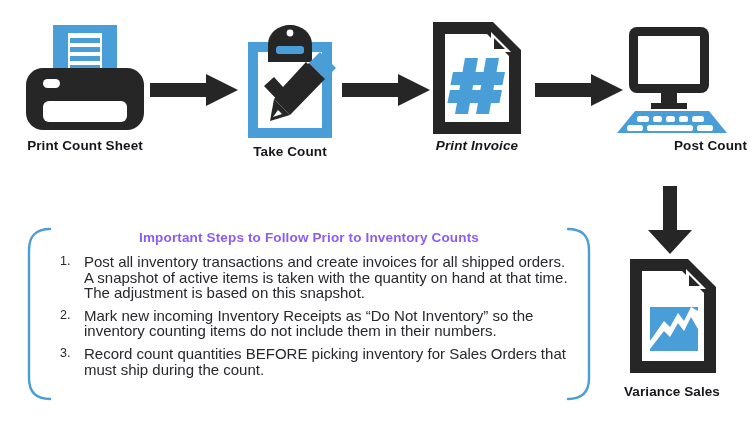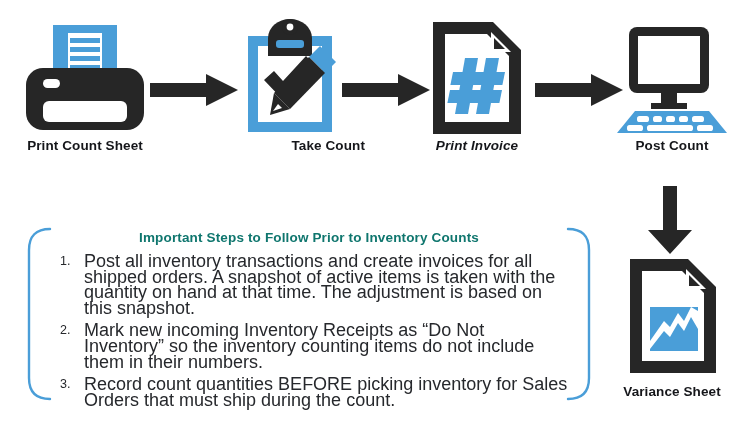--- a/index.html
+++ b/index.html
@@ -36,23 +36,23 @@
   }
   .flow-label {
     font-size: 13.5px;
     font-weight: bold;
     color: #15161a;
     letter-spacing: .1px;
     white-space: nowrap;
   }
 
   .step-print  { left: 10px;  top: 18px; }
-  .step-take   { left: 215px; top: 18px; text-align: right; }
+  .step-take   { left: 215px; top: 24px; }
   .step-inv    { left: 402px; top: 18px; font-style: italic; }
-  .step-post   { left: 597px; top: 18px; }
+  .step-post   { left: 597px; top: 18px; text-align: right; }
 
   .arrow-h {
     position: absolute;
     width: 90px;
     height: 40px;
     top: 70px;
   }
   .arrow-1 { left: 150px; }
   .arrow-2 { left: 342px; }
   .arrow-3 { left: 535px; }
@@ -97,21 +97,21 @@
     position: absolute;
     left: 22px;
     right: 22px;
     top: 0;
     bottom: 0;
   }
   .callout-title {
     text-align: center;
     font-size: 13.5px;
     font-weight: bold;
-    color: #0f766e;
+    color: #8b5cf6;
     margin-top: 4px;
     letter-spacing: .15px;
   }
   .steps-list {
     margin: 9px 0 0 0;
     padding: 0;
     list-style: none;
   }
   .step-item {
     display: flex;
@@ -120,21 +120,21 @@
   }
   .step-num {
     width: 36px;
     flex: 0 0 36px;
     font-size: 12.5px;
     color: #26282c;
     padding-left: 12px;
     box-sizing: border-box;
   }
   .step-text {
-    font-size: 18px;
+    font-size: 15px;
     line-height: 15.6px;
     color: #26282c;
     flex: 1 1 auto;
     padding-right: 2px;
   }
 </style>
 </head>
 <body>
 
 <div class="stage">
@@ -254,21 +254,21 @@
       <svg width="104" height="122" viewBox="0 0 104 122" xmlns="http://www.w3.org/2000/svg">
         <path d="M10 4 H68 L96 32 V118 H10 Z" fill="#262626"></path>
         <path d="M22 16 H62 L84 38 V106 H22 Z" fill="#ffffff"></path>
         <path d="M66 14 L86 34 H66 Z" fill="#ffffff"></path>
         <path d="M69 20 L80 31 H69 Z" fill="#262626"></path>
 
         <rect x="30" y="52" width="48" height="44" fill="#4a9ed8"></rect>
         <path d="M30 94 L44 76 L50 82 L58 68 L64 76 L71 62 L78 74 L78 56 L71 52 L64 66 L58 58 L50 72 L44 66 L30 86 Z" fill="#ffffff"></path>
       </svg>
     </div>
-    <div class="flow-label">Variance Sheet</div>
+    <div class="flow-label">Variance Sales</div>
   </div>
 
   <div class="callout">
 
     <div class="bracket bracket-left">
       <svg width="26" height="176" viewBox="0 0 26 176" xmlns="http://www.w3.org/2000/svg">
         <path d="M24 3 C10 3 3 10 3 24 V152 C3 166 10 173 24 173" fill="none" stroke="#4a9ed8" stroke-width="2.4" stroke-linecap="round"></path>
       </svg>
     </div>
 

